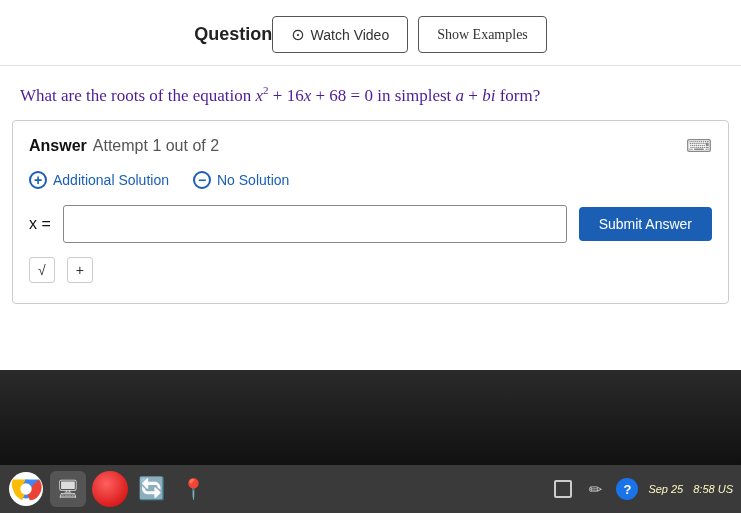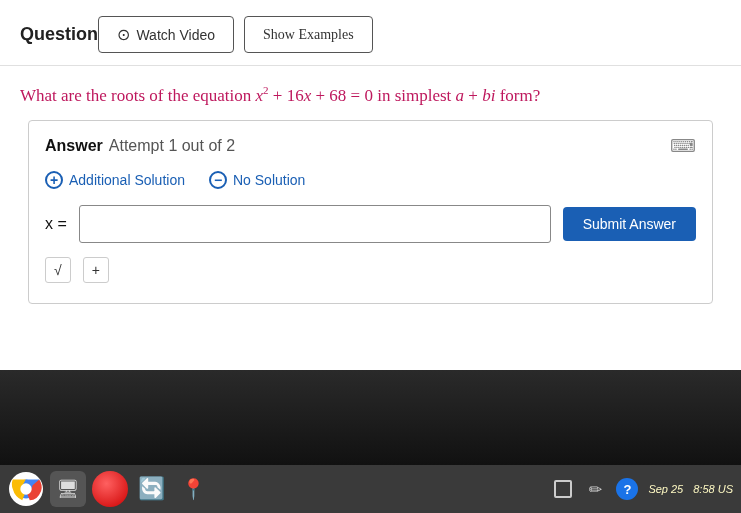--- a/index.html
+++ b/index.html
@@ -16,21 +16,21 @@
     .main-content {
       background: #fff;
       padding: 0;
       height: 360px;
     }
 
     
     .header {
       display: flex;
       align-items: center;
-      justify-content: flex-start;
+      justify-content: center;
       padding: 16px 20px 12px 20px;
       border-bottom: 1px solid #e0e0e0;
     }
 
     .header-left {
       font-size: 18px;
       font-weight: bold;
       color: #222;
     }
 
@@ -60,27 +60,27 @@
       border-radius: 4px;
       font-size: 14px;
       cursor: pointer;
       font-family: Liberation Serif, serif;
     }
 
     
     .question-area {
       padding: 18px 20px 14px 20px;
       font-size: 17px;
-      color: #be185d;
+      color: #4c1d95;
     }
 
     
     .answer-section {
       border: 1.5px solid #ccc;
-      margin: 0 28px;
+      margin: 0 12px;
       border-radius: 4px;
       padding: 14px 16px 16px 16px;
     }
 
     .answer-header {
       display: flex;
       align-items: center;
       gap: 6px;
       margin-bottom: 14px;
     }

